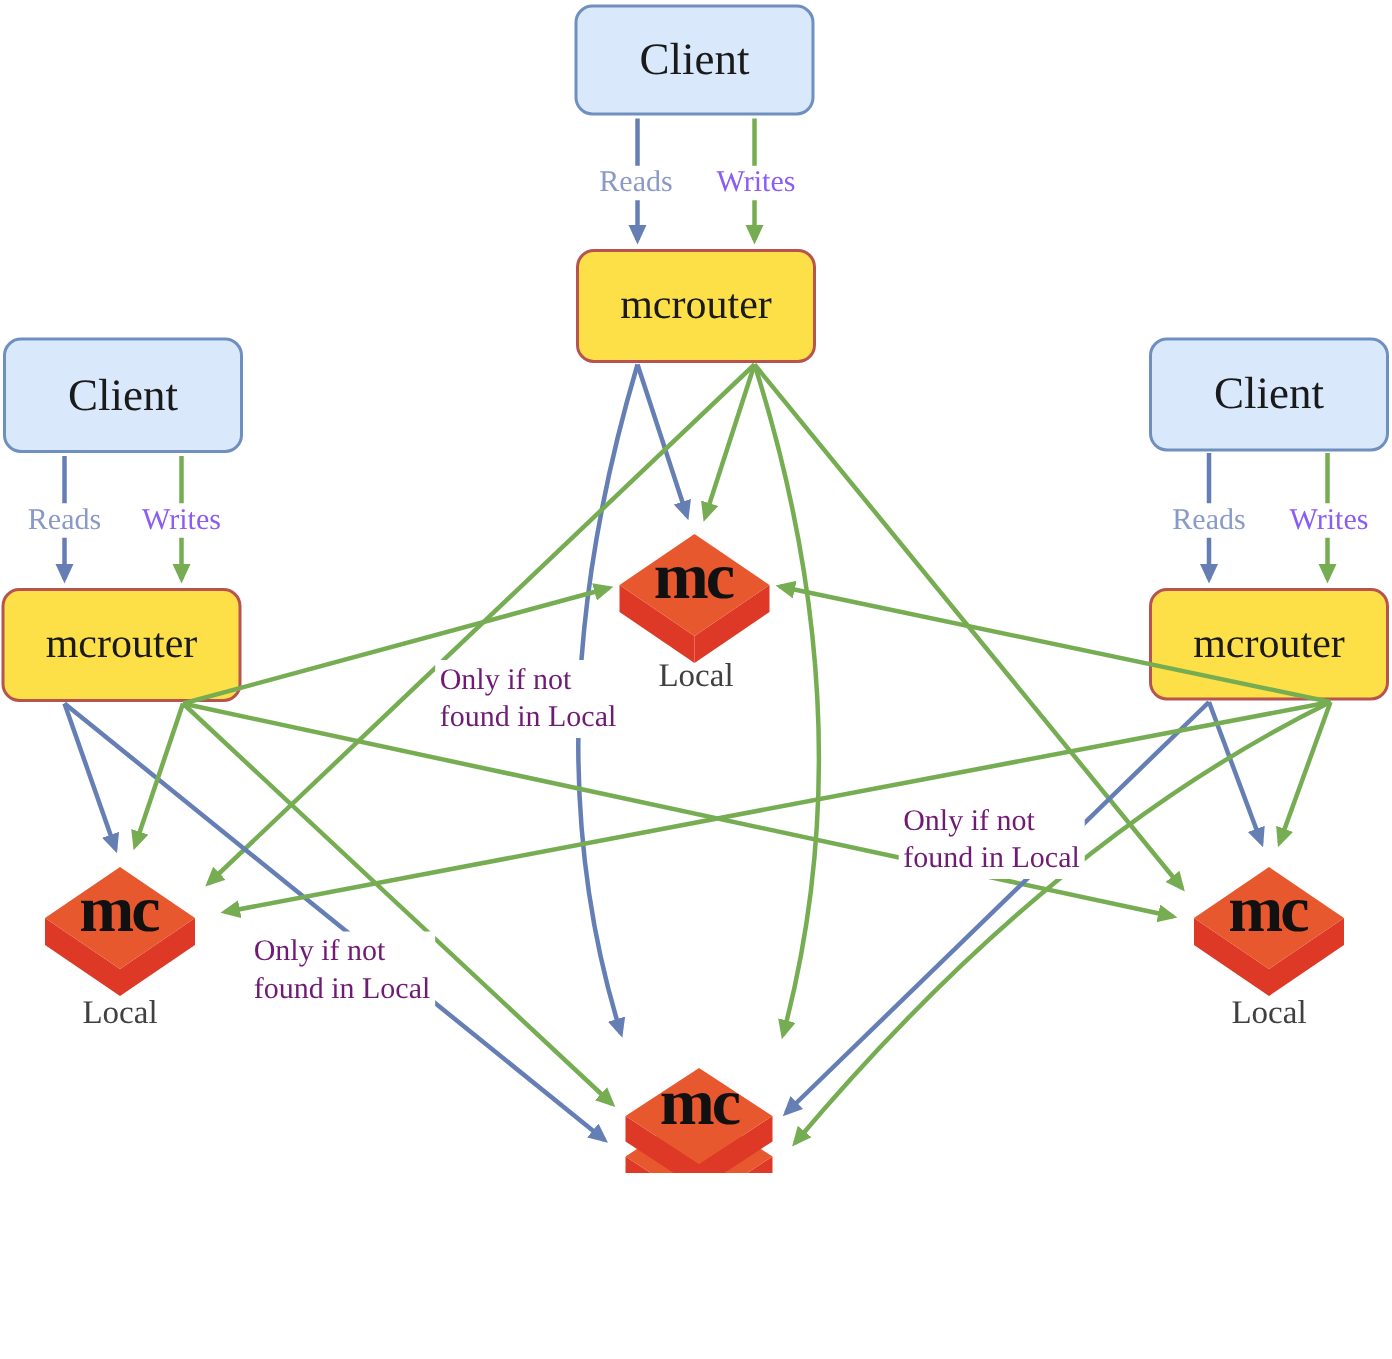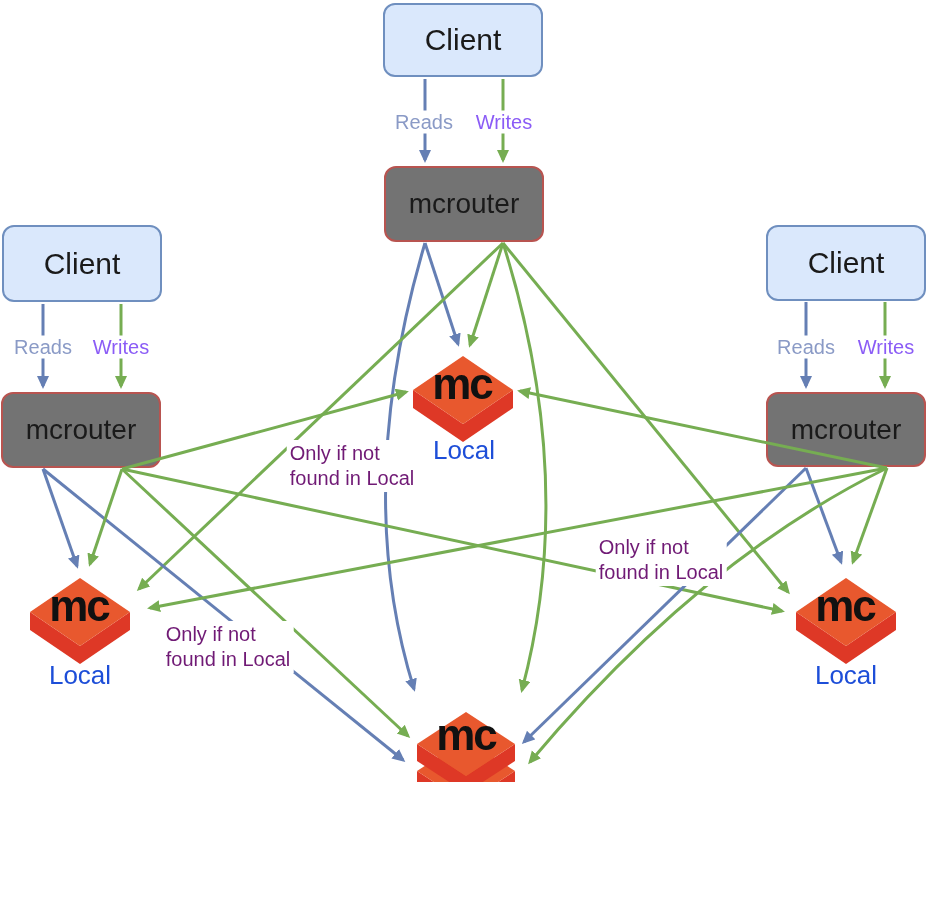--- a/index.html
+++ b/index.html
@@ -1,29 +1,29 @@
 <!DOCTYPE html>
 <html><head>
 <meta charset="utf-8">
 <style>
   html,body{margin:0;padding:0;background:#ffffff;}
   #canvas{
     position:relative;width:928px;height:782px;background:#ffffff;overflow:hidden;
-    font-family:Liberation Sans, sans-serif;
+    font-family:Liberation Serif, serif;
   }
   #edge-layer{position:absolute;left:0;top:0;z-index:2;}
   .node{
     position:absolute;display:flex;align-items:center;justify-content:center;
     border-radius:12px;border:2.5px solid;box-sizing:border-box;color:#1a1a1a;z-index:1;
   }
   .client{background:#dae8fc;border-color:#6f8fbf;font-size:30px;}
-  .mcrouter{background:#737373;border-color:#b85450;font-size:28px;}
+  .mcrouter{background:#fde047;border-color:#b85450;font-size:28px;}
   .overlay{position:absolute;transform:translate(-50%,-50%);z-index:3;}
   .mc-text{font-weight:bold;font-size:44px;letter-spacing:-2px;color:#111;z-index:3;text-align:right;}
-  .caption{font-size:26px;color:#1d4ed8;z-index:3;text-align:center;}
+  .caption{font-size:22px;color:#404040;z-index:3;text-align:center;}
   .lab{font-size:20px;background:#ffffff;padding:0 3px;white-space:nowrap;z-index:3;}
   .lab.reads{color:#8a9ac6;}
   .lab.writes{color:#8b5cf6;}
   .note{font-size:20px;color:#701a75;text-align:left;line-height:1.25;background:#ffffff;padding:1px 3px;white-space:nowrap;z-index:3;}
   .edge-b{stroke:#657fb4;stroke-width:3;fill:none;}
   .edge-g{stroke:#76ad52;stroke-width:3;fill:none;}
 </style>
 </head>
 <body>
 

